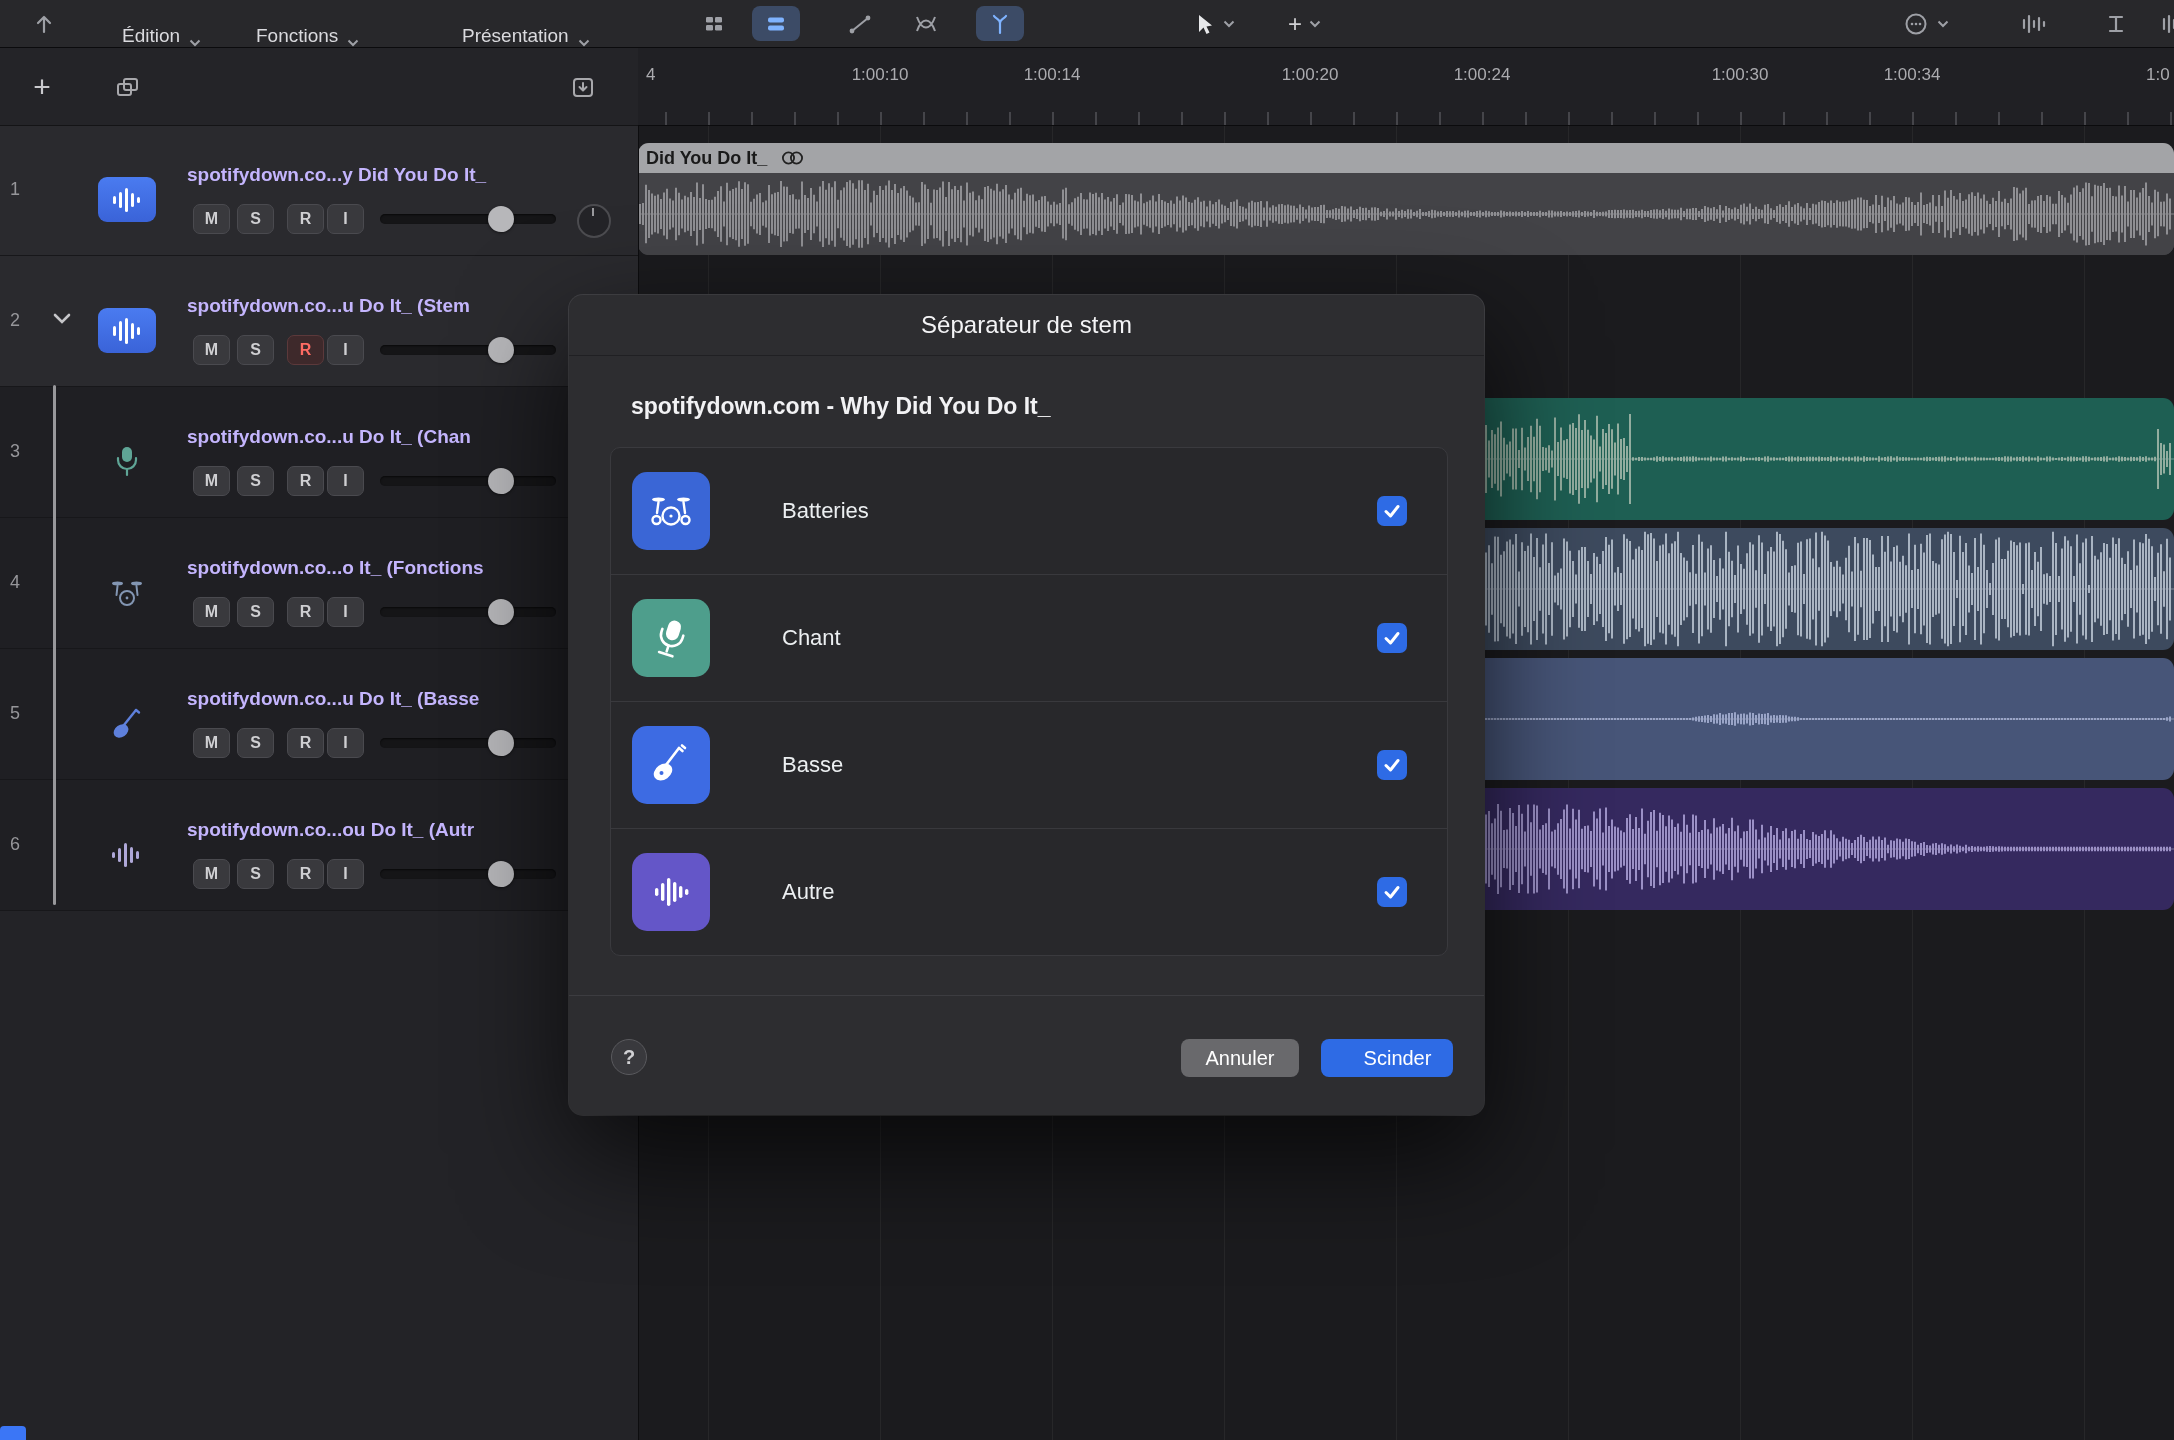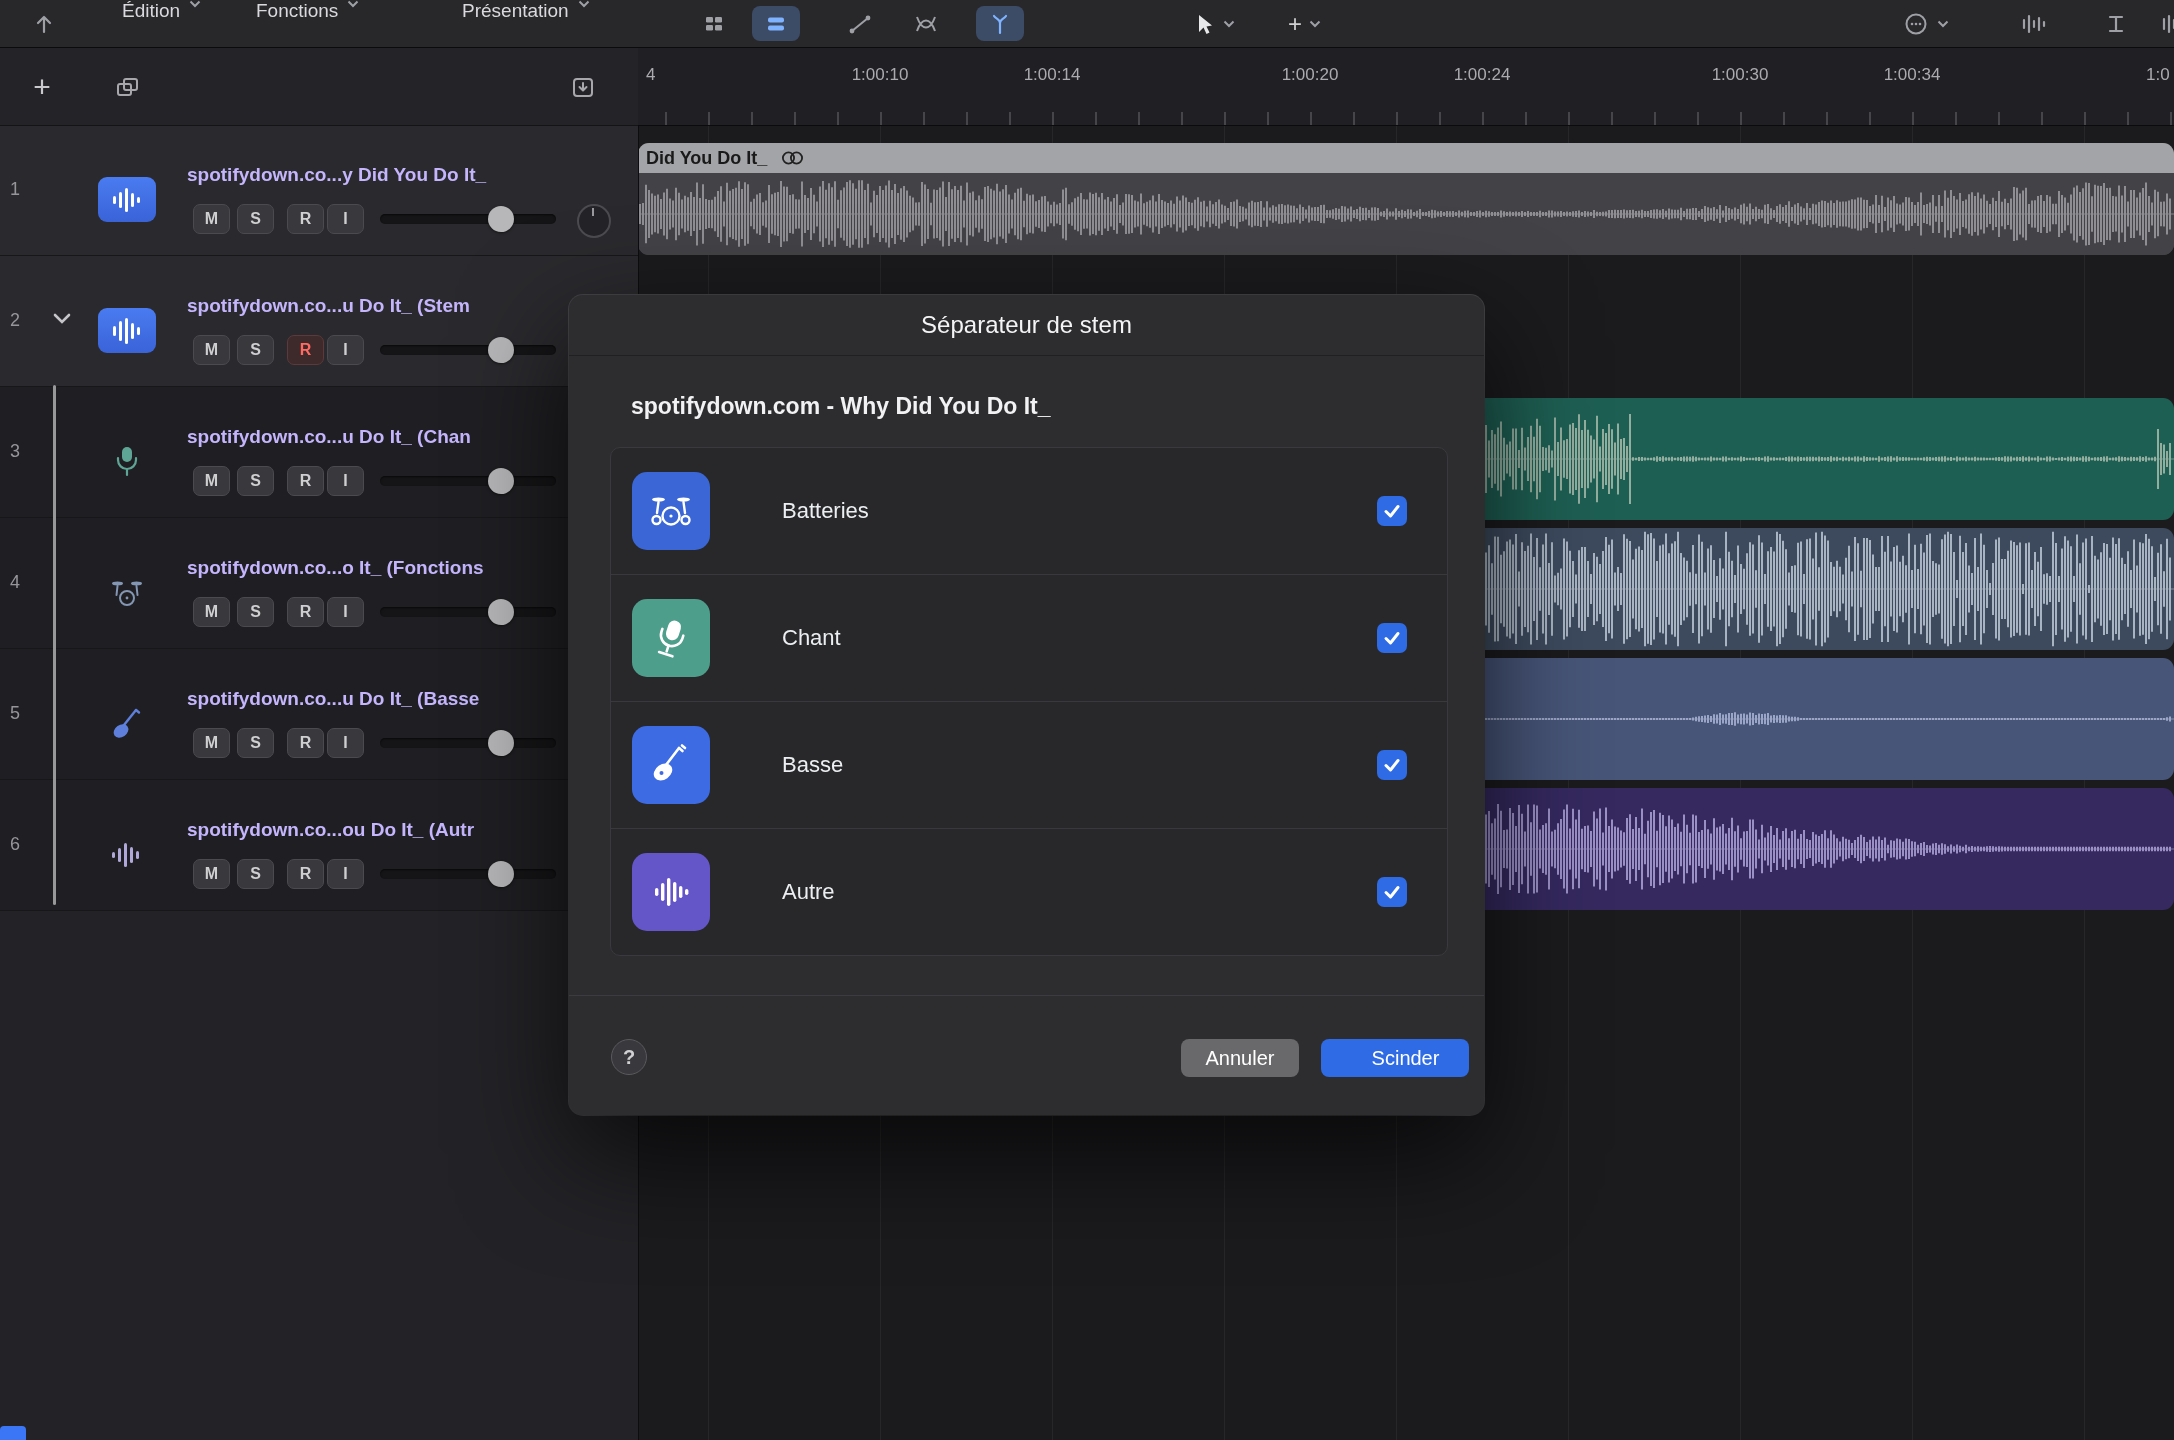--- a/index.html
+++ b/index.html
@@ -1,21 +1,21 @@
 <!DOCTYPE html>
 <html><head>
 <meta charset="utf-8">
 <style>
   html,body{margin:0;padding:0;background:#101012;}
   #app{position:relative;width:2174px;height:1440px;overflow:hidden;background:#1b1b1e;
        font-family:"Liberation Sans",sans-serif;color:#d6d6d8;}
 
   
   .toolbar{position:absolute;top:0;left:0;right:0;height:47px;background:#28282b;border-bottom:1px solid #0b0b0d;z-index:5;}
-  .tb-item{position:absolute;top:0;height:47px;display:flex;align-items:flex-start;gap:9px;}
+  .tb-item{position:absolute;top:0;height:47px;display:flex;align-items:flex-end;gap:9px;}
   .menu{color:#dadade;font-size:19px;cursor:default;}
   .tb-btn{position:absolute;top:6px;width:48px;height:35px;border:none;background:transparent;border-radius:8px;
           display:flex;align-items:center;justify-content:center;padding:0;}
   .tb-btn.selected{background:#3c4b66;}
   .tool-group{position:absolute;top:6px;height:35px;display:flex;align-items:center;gap:7px;}
 
   
   .panel-head{position:absolute;top:47px;left:0;width:638px;height:78px;background:#242428;
               border-bottom:1px solid #141416;border-right:1px solid #0d0d0f;z-index:4;}
   .ph-btn{position:absolute;background:none;border:none;padding:0;display:flex;align-items:center;justify-content:center;}
@@ -83,21 +83,21 @@
   .cb{position:absolute;right:40px;width:30px;height:30px;border-radius:7px;background:#2e6be5;
       display:flex;align-items:center;justify-content:center;}
   .cb svg{visibility:hidden;}
   .cb.checked svg{visibility:visible;}
   .dlg-divider{position:absolute;left:0;right:0;top:700px;height:1px;background:#3c3c40;}
   .help-btn{position:absolute;left:42px;top:744px;width:36px;height:36px;border-radius:50%;background:#39393d;
             border:1.5px solid #5a5a5e;color:#d0d0d3;font-size:20px;font-weight:700;padding:0;}
   .btn{position:absolute;top:744px;height:38px;border:none;border-radius:8px;font-size:20px;color:#fff;
        font-family:"Liberation Sans",sans-serif;padding:0;}
   .btn.gray{left:612px;width:118px;background:#69696c;}
-  .btn.blue{left:752px;width:148px;background:#2e6be5;padding-left:21px;}
+  .btn.blue{left:752px;width:132px;background:#2e6be5;padding-left:21px;}
 
   .bl-accent{position:absolute;left:0;bottom:0;width:26px;height:14px;background:#3b76f6;border-radius:4px 4px 0 0;z-index:6;}
 
   svg{flex-shrink:0;}
 </style>
 </head>
 <body>
 
 <div id="app">
 

